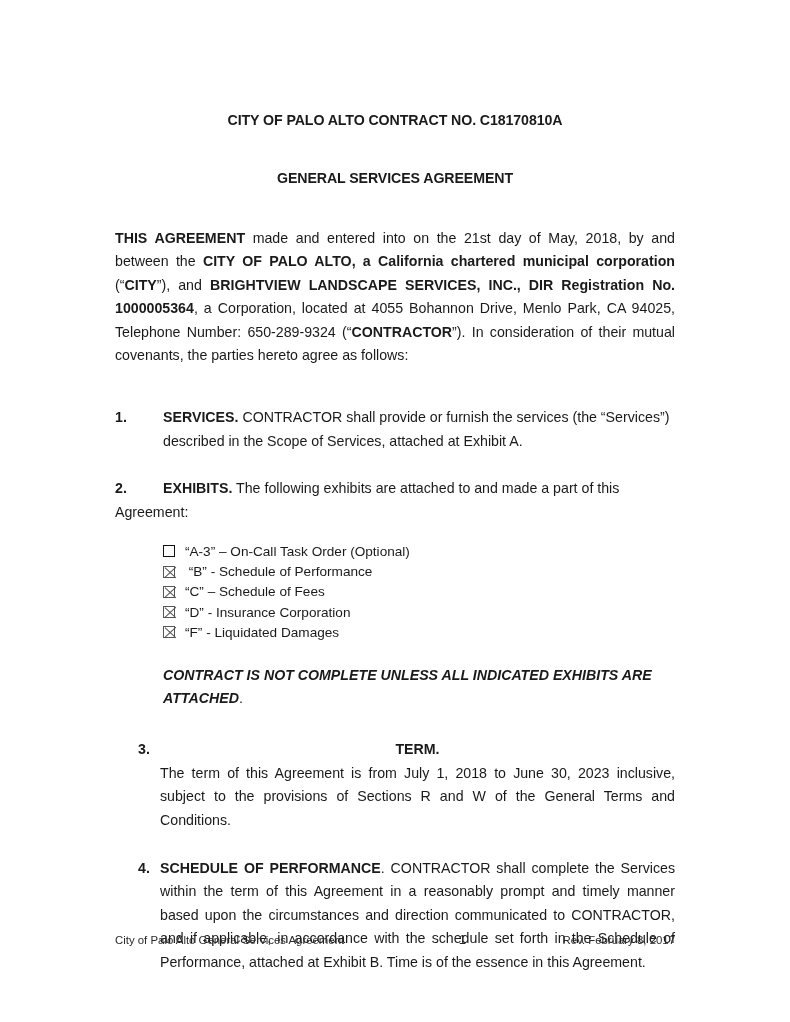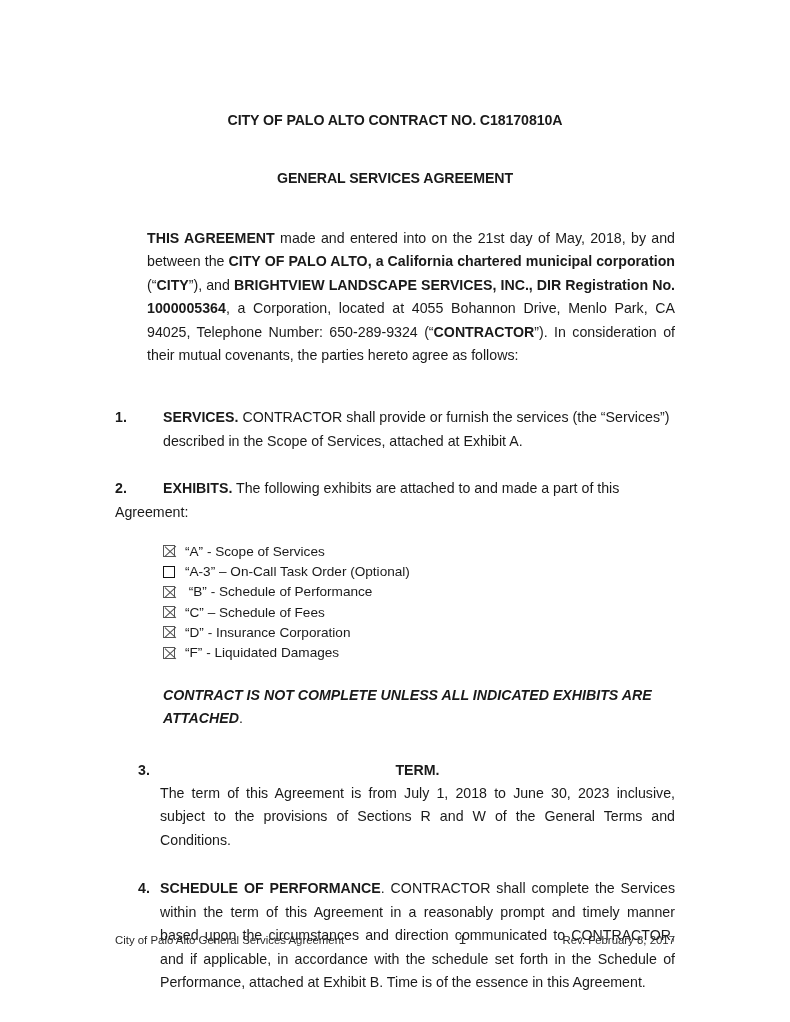--- a/index.html
+++ b/index.html
@@ -38,21 +38,21 @@
   #title-agreement   { margin-top: 42px; }
 
   
   .para {
     font-size: 14.2px;
     line-height: 23.4px;
     text-align: justify;
     text-justify: inter-word;
     margin: 0;
   }
-  #intro-paragraph { margin-top: 41px; margin-left: 32px; }
+  #intro-paragraph { margin-top: 41px; }
 
   b, .b { font-weight: bold; }
 
   
   .sec-tabbed {
     position: relative;
     padding-left: 48px;
     font-size: 14.2px;
     line-height: 23.4px;
   }
@@ -178,24 +178,20 @@
     </div>
 
     <div class="sec-tabbed" id="section-exhibits">
       <span class="num">2.</span>
       <span class="line-indent"><b>EXHIBITS.</b><span> The following exhibits are attached to and made a part of this</span></span>
       <span class="line-indent sec-outdent">Agreement:</span>
     </div>
 
     <ul class="exhibit-list" id="exhibit-list">
         <li class="exhibit-item">
-          <span class="checkbox checked"></span>
-          <span class="exhibit-label">“A” - Scope of Services</span>
-        </li>
-        <li class="exhibit-item">
           <span class="checkbox unchecked"></span>
           <span class="exhibit-label">“A-3” – On-Call Task Order (Optional)</span>
         </li>
         <li class="exhibit-item">
           <span class="checkbox checked"></span>
           <span class="exhibit-label"> “B” - Schedule of Performance</span>
         </li>
         <li class="exhibit-item">
           <span class="checkbox checked"></span>
           <span class="exhibit-label">“C” – Schedule of Fees</span>

